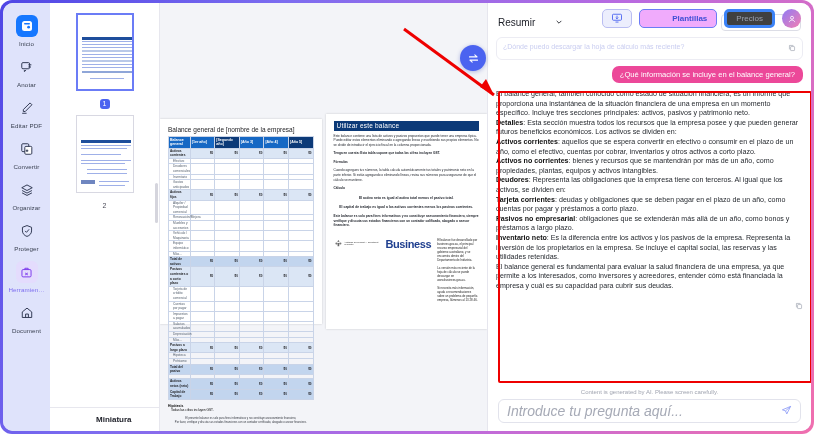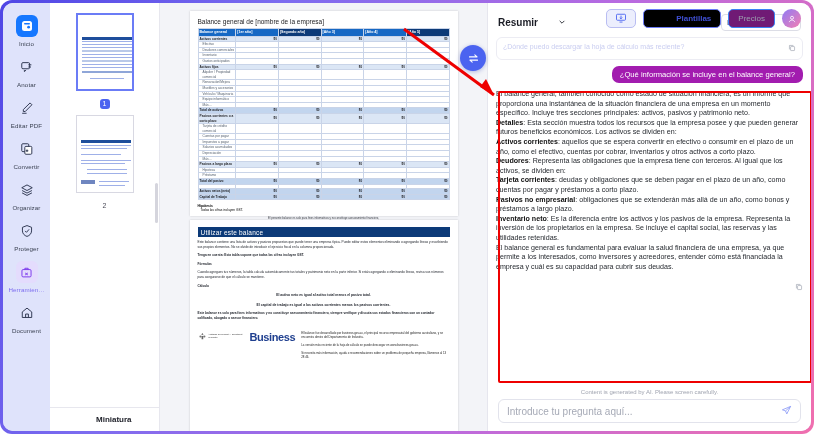--- a/index.html
+++ b/index.html
@@ -122,21 +122,21 @@
     width: 3px; height: 40px; border-radius: 2px; background: #d5d5dd;
   }
 
   
   .viewer {
     flex: 1;
     background: #f3f4f8;
     position: relative;
     overflow: hidden;
     padding: 8px 0 0 0;
-    display: flex; flex-direction: column; align-items: center;
+    display: flex; flex-direction: row; align-items: center;
     gap: 4px;
   }
   .page {
     width: 268px;
     background: #fff;
     box-shadow: 0 0 2px rgba(0,0,0,.18);
     padding: 7px 8px;
     position: relative;
   }
   .page1 { height: 205px; }
@@ -204,22 +204,22 @@
     cursor: pointer;
   }
   .tb-btn {
     height: 19px;
     padding: 0 9px;
     border-radius: 5px;
     font-size: 8px;
     display: flex; align-items: center;
     cursor: pointer;
   }
-  .tb-btn.primary { border: 1px solid #6b7cf6; color: #3f4fd4; background:#000000; font-weight:bold;padding-left:32px; }
-  .tb-btn.ghost { border: 1px solid #3b82f6; color: #9aa0ae; background:#701a75; }
+  .tb-btn.primary { border: 1px solid #6b7cf6; color: #3f4fd4; background:#f0abfc; font-weight:bold;padding-left:32px; }
+  .tb-btn.ghost { border: 3px solid #3b82f6; color: #9aa0ae; background:#404040; }
   .avatar {
     width: 19px; height: 19px; border-radius: 50%;
     background: linear-gradient(135deg,#8f7bf5,#f47fb2);
     display:flex; align-items:center; justify-content:center;
     color: #fff;
     cursor: pointer;
   }
 
   
   .ai {
@@ -228,21 +228,21 @@
     display: flex; flex-direction: column;
     position: relative;
     border-left: 1px solid #e6e6ee;
   }
   .ai-head {
     height: 30px;
     display: flex; align-items: center; justify-content: space-between;
     padding: 0 10px;
     margin-top: 4px;
   }
-  .ai-title { font-size: 10px; font-weight: bold; color:#1b1d26; display:flex; align-items:center; gap:20px; cursor:pointer; }
+  .ai-title { font-size: 10px; font-weight: normal; color:#1b1d26; display:flex; align-items:center; gap:20px; cursor:pointer; }
   .lang-select {
     width: 80px; height: 17px;
     border: 1px solid #dcdde6; border-radius: 4px;
     font-size: 7.5px; color: #4b4f5c;
     display:flex; align-items:center; justify-content:space-between;
     padding: 0 5px;
     background:#fff;
     cursor: pointer;
   }
   .ai-scroll {
@@ -258,21 +258,21 @@
     margin-bottom: 6px;
     position: relative;
   }
   .faded-text {
     font-size: 7px; color: #c9cdf0; line-height: 9px;
     white-space: nowrap; overflow: hidden;
   }
   .copy-ico { position: absolute; right: 6px; bottom: 3px; color: #9aa0ae; }
   .user-row { display: flex; justify-content: flex-end; margin: 4px 0 7px; }
   .user-bubble {
-    background: #a21caf; color: #fff;
+    background: #ec4899; color: #fff;
     font-size: 7.6px;
     padding: 4px 8px;
     border-radius: 7px;
     max-width: 270px;
     text-align: center;
   }
   .ai-answer {
     font-size: 7.1px;
     line-height: 9.6px;
     color: #1f2329;
@@ -293,21 +293,21 @@
   .ai-foot { padding: 0 10px 8px; }
   .ai-disclaimer { font-size: 6px; color: #a0a4b0; text-align: center; margin-bottom: 4px; }
   .ai-input {
     height: 24px;
     border: 1px solid #e2e3ec;
     border-radius: 6px;
     display: flex; align-items: center;
     padding: 0 8px;
     justify-content: space-between;
   }
-  .ai-input span.ph { font-size: 10px; color: #a6aab6; }
+  .ai-input span.ph { font-size: 14px; color: #a6aab6; font-style: italic; }
   .send-ico { color: #8d9bf6; cursor: pointer; }
 </style>
 </head>
 <body>
 
 <div class="app">
  <div class="app-inner">
 
   <div class="rail">
 
@@ -754,20 +754,21 @@
       </div>
 
       <div class="user-row">
         <div class="user-bubble">¿Qué información se incluye en el balance general?</div>
       </div>
 
       <div class="ai-answer">
             <span class="blk">El balance general, también conocido como estado de situación financiera, es un informe que proporciona una instantánea de la situación financiera de una empresa en un momento específico. Incluye tres secciones principales: activos, pasivos y patrimonio neto.</span>
             <span class="blk"><b>Detalles</b>: Esta sección muestra todos los recursos que la empresa posee y que pueden generar futuros beneficios económicos. Los activos se dividen en:</span>
             <span class="blk"><b>Activos corrientes</b>: aquellos que se espera convertir en efectivo o consumir en el plazo de un año, como el efectivo, cuentas por cobrar, inventarios y otros activos a corto plazo.</span>
+            <span class="blk"><b>Activos no corrientes</b>: bienes y recursos que se mantendrán por más de un año, como propiedades, plantas, equipos y activos intangibles.</span>
             <span class="blk"><b>Deudores</b>: Representa las obligaciones que la empresa tiene con terceros. Al igual que los activos, se dividen en:</span>
             <span class="blk"><b>Tarjeta corrientes</b>: deudas y obligaciones que se deben pagar en el plazo de un año, como cuentas por pagar y préstamos a corto plazo.</span>
             <span class="blk"><b>Pasivos no empresarial</b>: obligaciones que se extenderán más allá de un año, como bonos y préstamos a largo plazo.</span>
             <span class="blk"><b>Inventario neto</b>: Es la diferencia entre los activos y los pasivos de la empresa. Representa la inversión de los propietarios en la empresa. Se incluye el capital social, las reservas y las utilidades retenidas.</span>
             <span class="blk">El balance general es fundamental para evaluar la salud financiera de una empresa, ya que permite a los interesados, como inversores y acreedores, entender cómo está financiada la empresa y cuál es su capacidad para cubrir sus deudas.</span>
           </div>
 
       <div class="answer-copy">
         <svg width="8" height="8" viewBox="0 0 14 14" fill="none" stroke="#9aa0ae" stroke-width="1.1">
               <rect x="4.5" y="4.5" width="7" height="7" rx="1"></rect>

